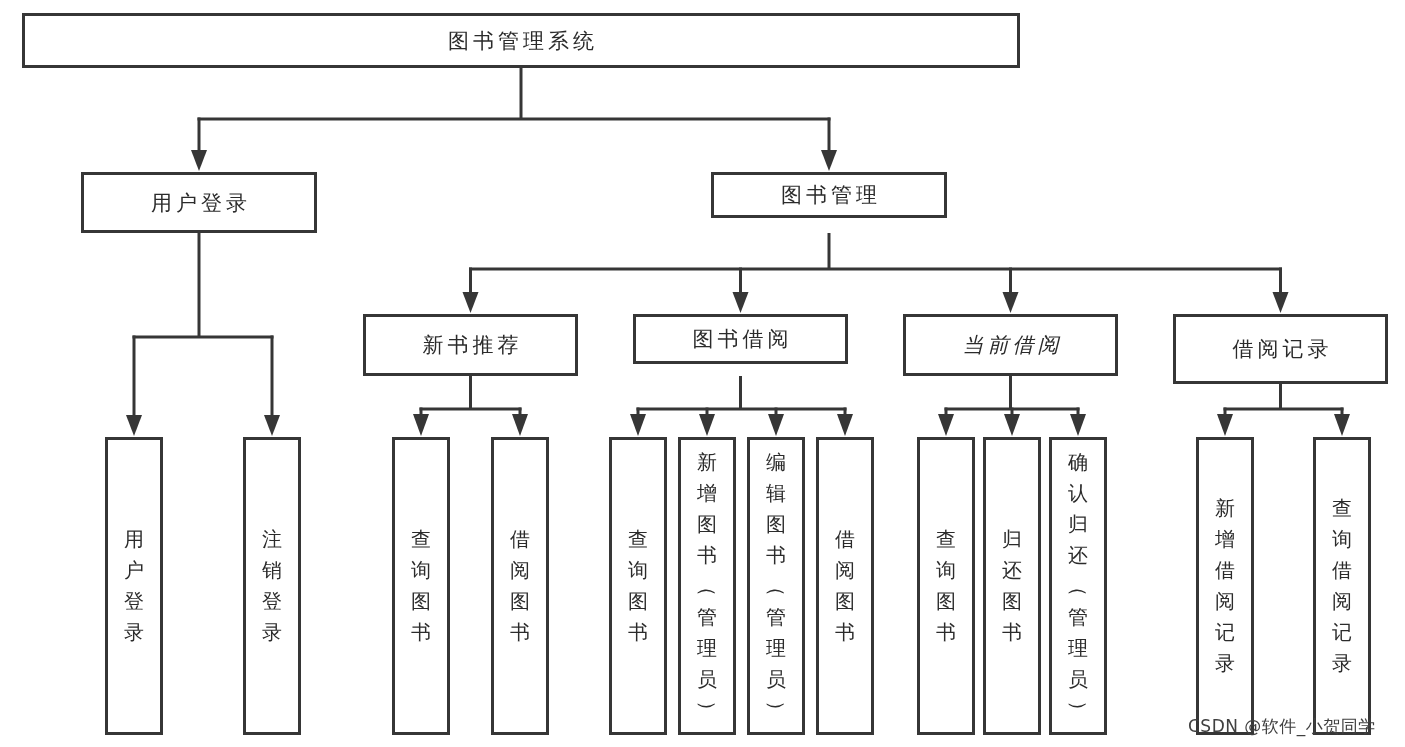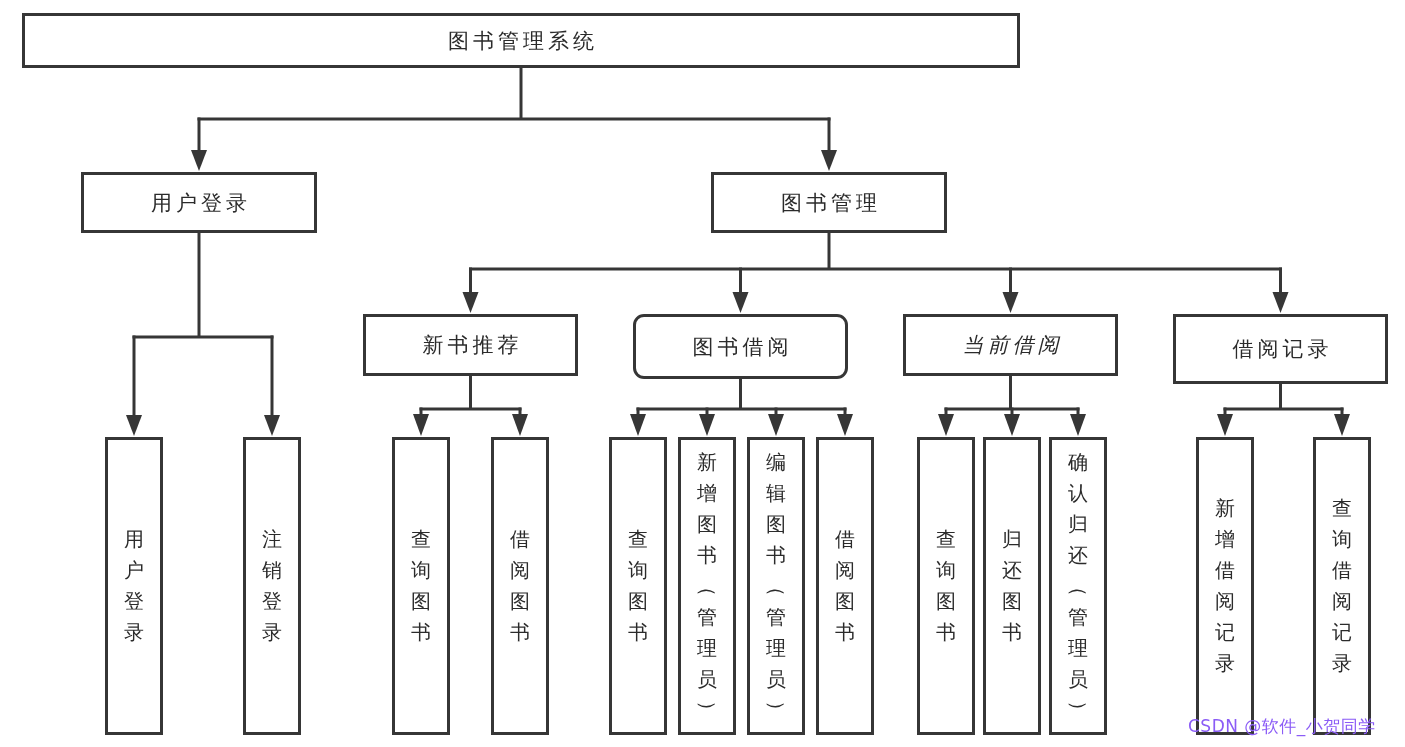--- a/index.html
+++ b/index.html
@@ -51,21 +51,21 @@
     justify-content: center;
     color: #2b2b2b;
   }
   .vchar-rot { transform: rotate(90deg); }
   .watermark {
     position: absolute;
     left: 1188px;
     top: 715px;
     font-size: 17px;
     letter-spacing: 0.5px;
-    color: #8b5cf6;
+    color: #404040;
     z-index: 5;
     white-space: nowrap;
   }
 </style>
 </head>
 <body>
 
 <div class="canvas">
 
   <svg class="connectors" width="1405" height="747" viewBox="0 0 1405 747">
@@ -138,28 +138,28 @@
     </g>
   </svg>
 
   <div class="node" style="left:22px; top:13px; width:998px; height:55px;">
     <span class="hlabel">图书管理系统</span>
   </div>
 
   <div class="node" style="left:81px; top:172px; width:236px; height:61px;">
     <span class="hlabel">用户登录</span>
   </div>
-  <div class="node" style="left:711px; top:172px; width:236px; height:61px;">
+  <div class="node" style="left:711px; top:172px; width:236px; height:46px;">
     <span class="hlabel">图书管理</span>
   </div>
 
   <div class="node" style="left:363px; top:314px; width:215px; height:62px;">
     <span class="hlabel">新书推荐</span>
   </div>
-  <div class="node" style="left:633px; top:314px; width:215px; height:65px;border-radius:11px;">
+  <div class="node" style="left:633px; top:314px; width:215px; height:50px;">
     <span class="hlabel">图书借阅</span>
   </div>
   <div class="node" style="left:903px; top:314px; width:215px; height:62px;font-style:italic;">
     <span class="hlabel">当前借阅</span>
   </div>
   <div class="node" style="left:1173px; top:314px; width:215px; height:70px;">
     <span class="hlabel">借阅记录</span>
   </div>
 
   <div class="node vnode" style="left:105px; top:437px; width:58px; height:298px;">

